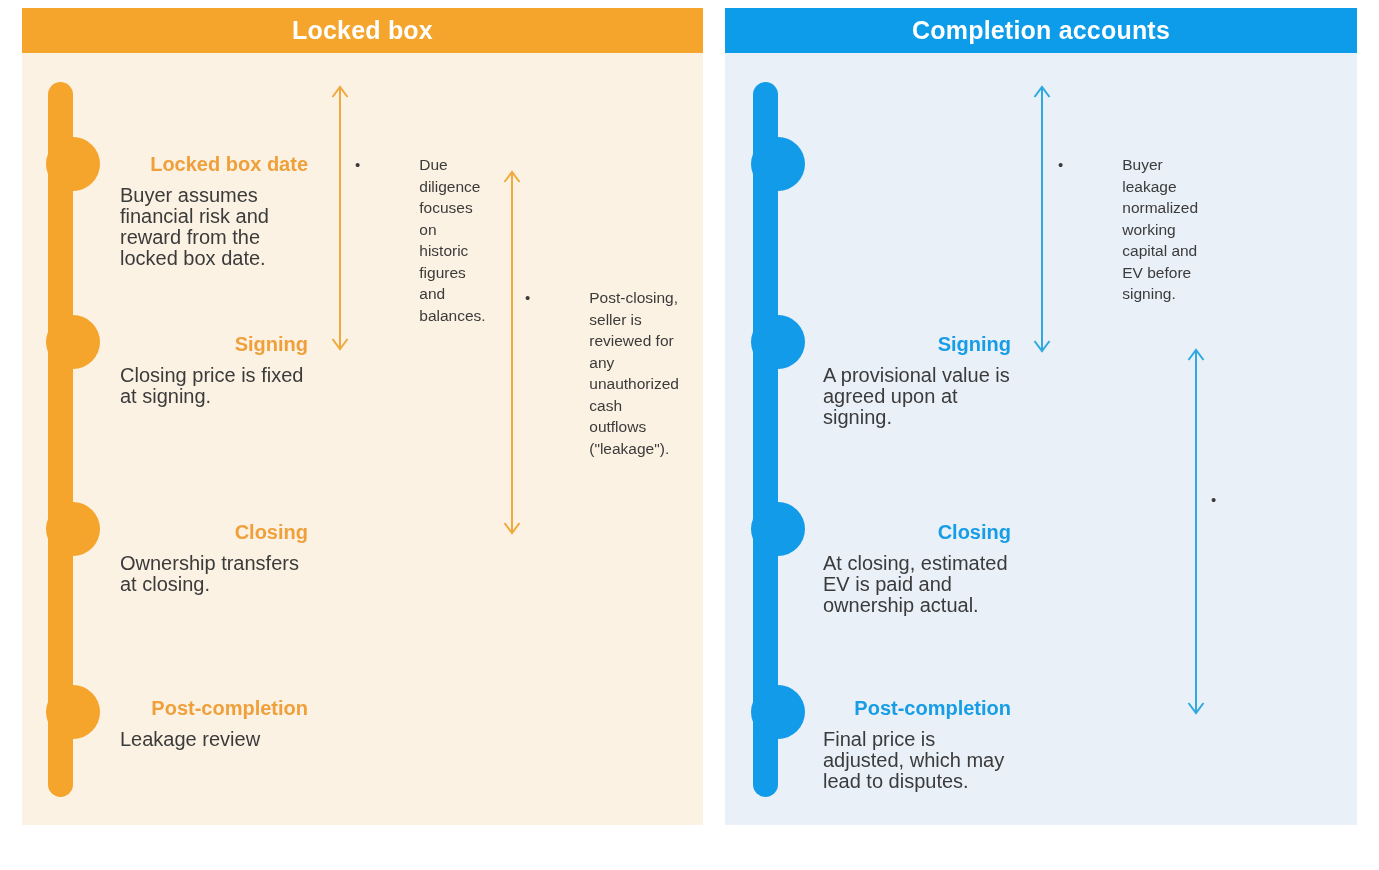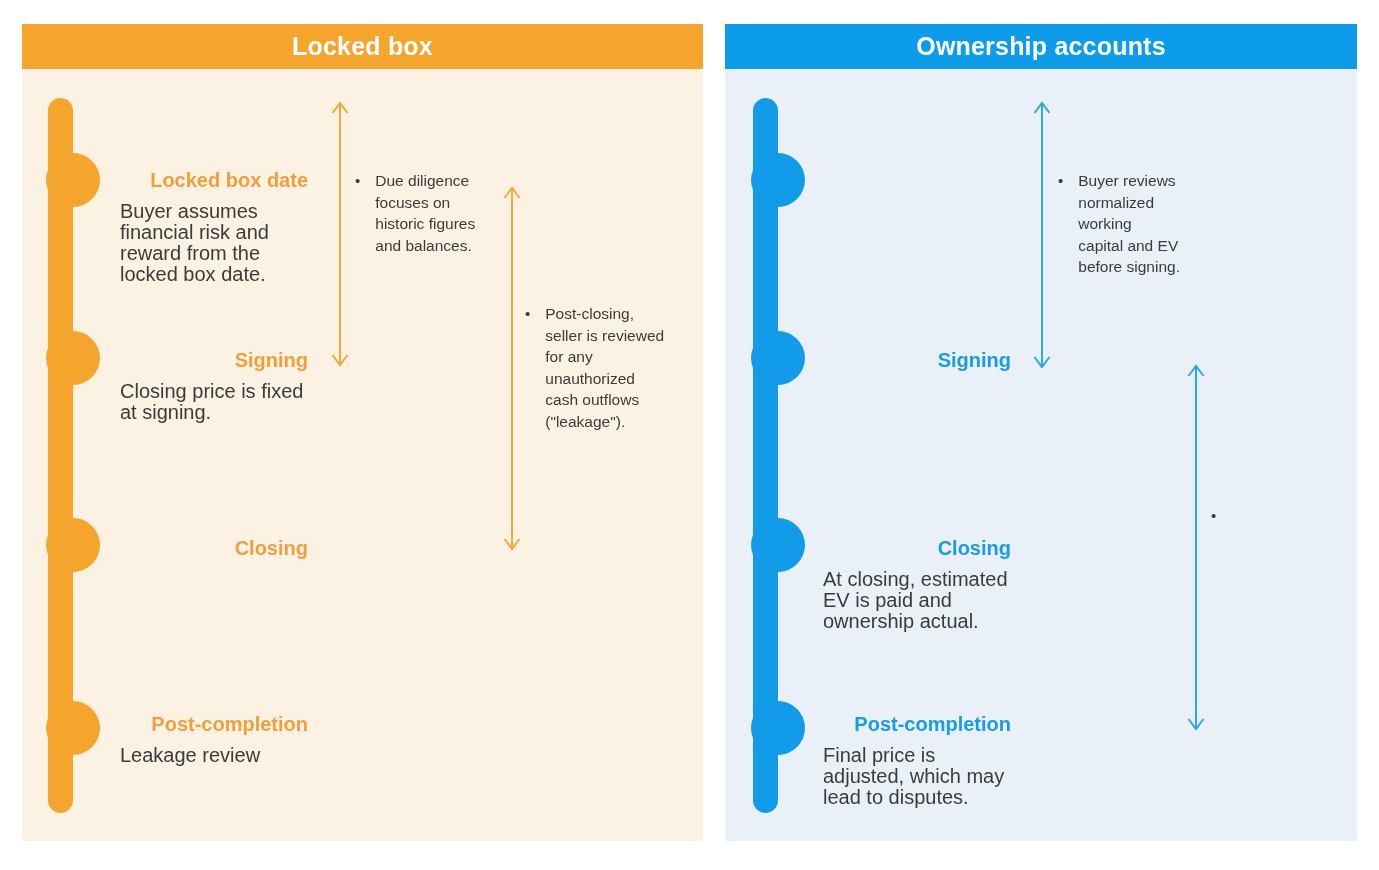--- a/index.html
+++ b/index.html
@@ -4,21 +4,21 @@
 <style>
   html, body { margin: 0; padding: 0; background: #ffffff; }
   body { font-family: "Liberation Sans", sans-serif; }
   #stage {
     position: relative;
     width: 1379px;
     height: 870px;
     background: #ffffff;
     overflow: hidden;
   }
-  .panel { position: absolute; top: 24px; height: 817px; }
+  .panel { position: absolute; top: 8px; height: 817px; }
   .panel-header {
     height: 45px;
     line-height: 45px;
     text-align: center;
     color: #ffffff;
     font-size: 25px;
     font-weight: bold;
     background: var(--header_bg);
     letter-spacing: 0.2px;
   }
@@ -67,20 +67,21 @@
   .note-bullet {
     font-size: 15px;
     line-height: 21px;
     color: var(--text);
     margin-right: 15px;
   }
   .note-text {
     font-size: 15.5px;
     line-height: 21.5px;
     color: var(--text);
+    margin-left: 44px;
   }
   .arrow { position: absolute; }
   .arrow line, .arrow polyline {
     stroke: var(--arrow);
     stroke-width: 2;
     fill: none;
   }
 </style>
 </head>
 <body>
@@ -100,20 +101,21 @@
       <div class="milestone" style="top:99px">
         <div class="m-title">Locked box date</div>
         <div class="m-body">Buyer assumes financial risk and reward from the locked box date.</div>
       </div>
       <div class="milestone" style="top:279px">
         <div class="m-title">Signing</div>
         <div class="m-body">Closing price is fixed at signing.</div>
       </div>
       <div class="milestone" style="top:467px">
         <div class="m-title">Closing</div>
+        <div class="m-body">Ownership transfers at closing.</div>
       </div>
       <div class="milestone" style="top:643px">
         <div class="m-title">Post-completion</div>
         <div class="m-body">Leakage review</div>
       </div>
 
       <svg class="arrow" style="left:307px; top:31px;" width="22" height="268" viewBox="0 0 22 268">
         <line x1="11" y1="4" x2="11" y2="264"></line>
         <polyline points="3.5,13 11,3 18.5,13"></polyline>
         <polyline points="3.5,255 11,265 18.5,255"></polyline>
@@ -130,35 +132,36 @@
       </div>
       <div class="note" style="left:503px; top:234px; width:150px;">
         <span class="note-bullet">•</span>
         <span class="note-text" style="width:120px">Post-closing, seller is reviewed for any unauthorized cash outflows ("leakage").</span>
       </div>
 
     </div>
   </div>
 
   <div class="panel" style="left: 725px; width: 632px; --header_bg: #0D9CE9; --body_bg: #E9F0F8; --accent: #129BE8; --title_color: #169DE6; --arrow: #2FA9E0; --text: #3B3B3B;">
-    <div class="panel-header">Ownership accounts</div>
+    <div class="panel-header">Completion accounts</div>
     <div class="panel-body">
 
       <div class="timeline-bar" style="left:28px"></div>
       <div class="timeline-node" style="left:26px; top:84px"></div>
       <div class="timeline-node" style="left:26px; top:262px"></div>
       <div class="timeline-node" style="left:26px; top:449px"></div>
       <div class="timeline-node" style="left:26px; top:632px"></div>
 
       <div class="milestone" style="top:99px">
         <div class="m-title"></div>
         <div class="m-body"></div>
       </div>
       <div class="milestone" style="top:279px">
         <div class="m-title">Signing</div>
+        <div class="m-body">A provisional value is agreed upon at signing.</div>
       </div>
       <div class="milestone" style="top:467px">
         <div class="m-title">Closing</div>
         <div class="m-body">At closing, estimated EV is paid and ownership actual.</div>
       </div>
       <div class="milestone" style="top:643px">
         <div class="m-title">Post-completion</div>
         <div class="m-body">Final price is adjusted, which may lead to disputes.</div>
       </div>
 
@@ -168,21 +171,21 @@
         <polyline points="3.5,257 11,267 18.5,257"></polyline>
       </svg>
       <svg class="arrow" style="left:460px; top:294px;" width="22" height="369" viewBox="0 0 22 369">
         <line x1="11" y1="4" x2="11" y2="365"></line>
         <polyline points="3.5,13 11,3 18.5,13"></polyline>
         <polyline points="3.5,356 11,366 18.5,356"></polyline>
       </svg>
 
       <div class="note" style="left:333px; top:101px; width:135px;">
         <span class="note-bullet">•</span>
-        <span class="note-text" style="width:102px">Buyer reviews normalized working capital and EV before signing.</span>
+        <span class="note-text" style="width:102px">Buyer leakage normalized working capital and EV before signing.</span>
       </div>
       <div class="note" style="left:486px; top:436px; width:135px;">
         <span class="note-bullet">•</span>
       </div>
 
     </div>
   </div>
 
 </div>
 

